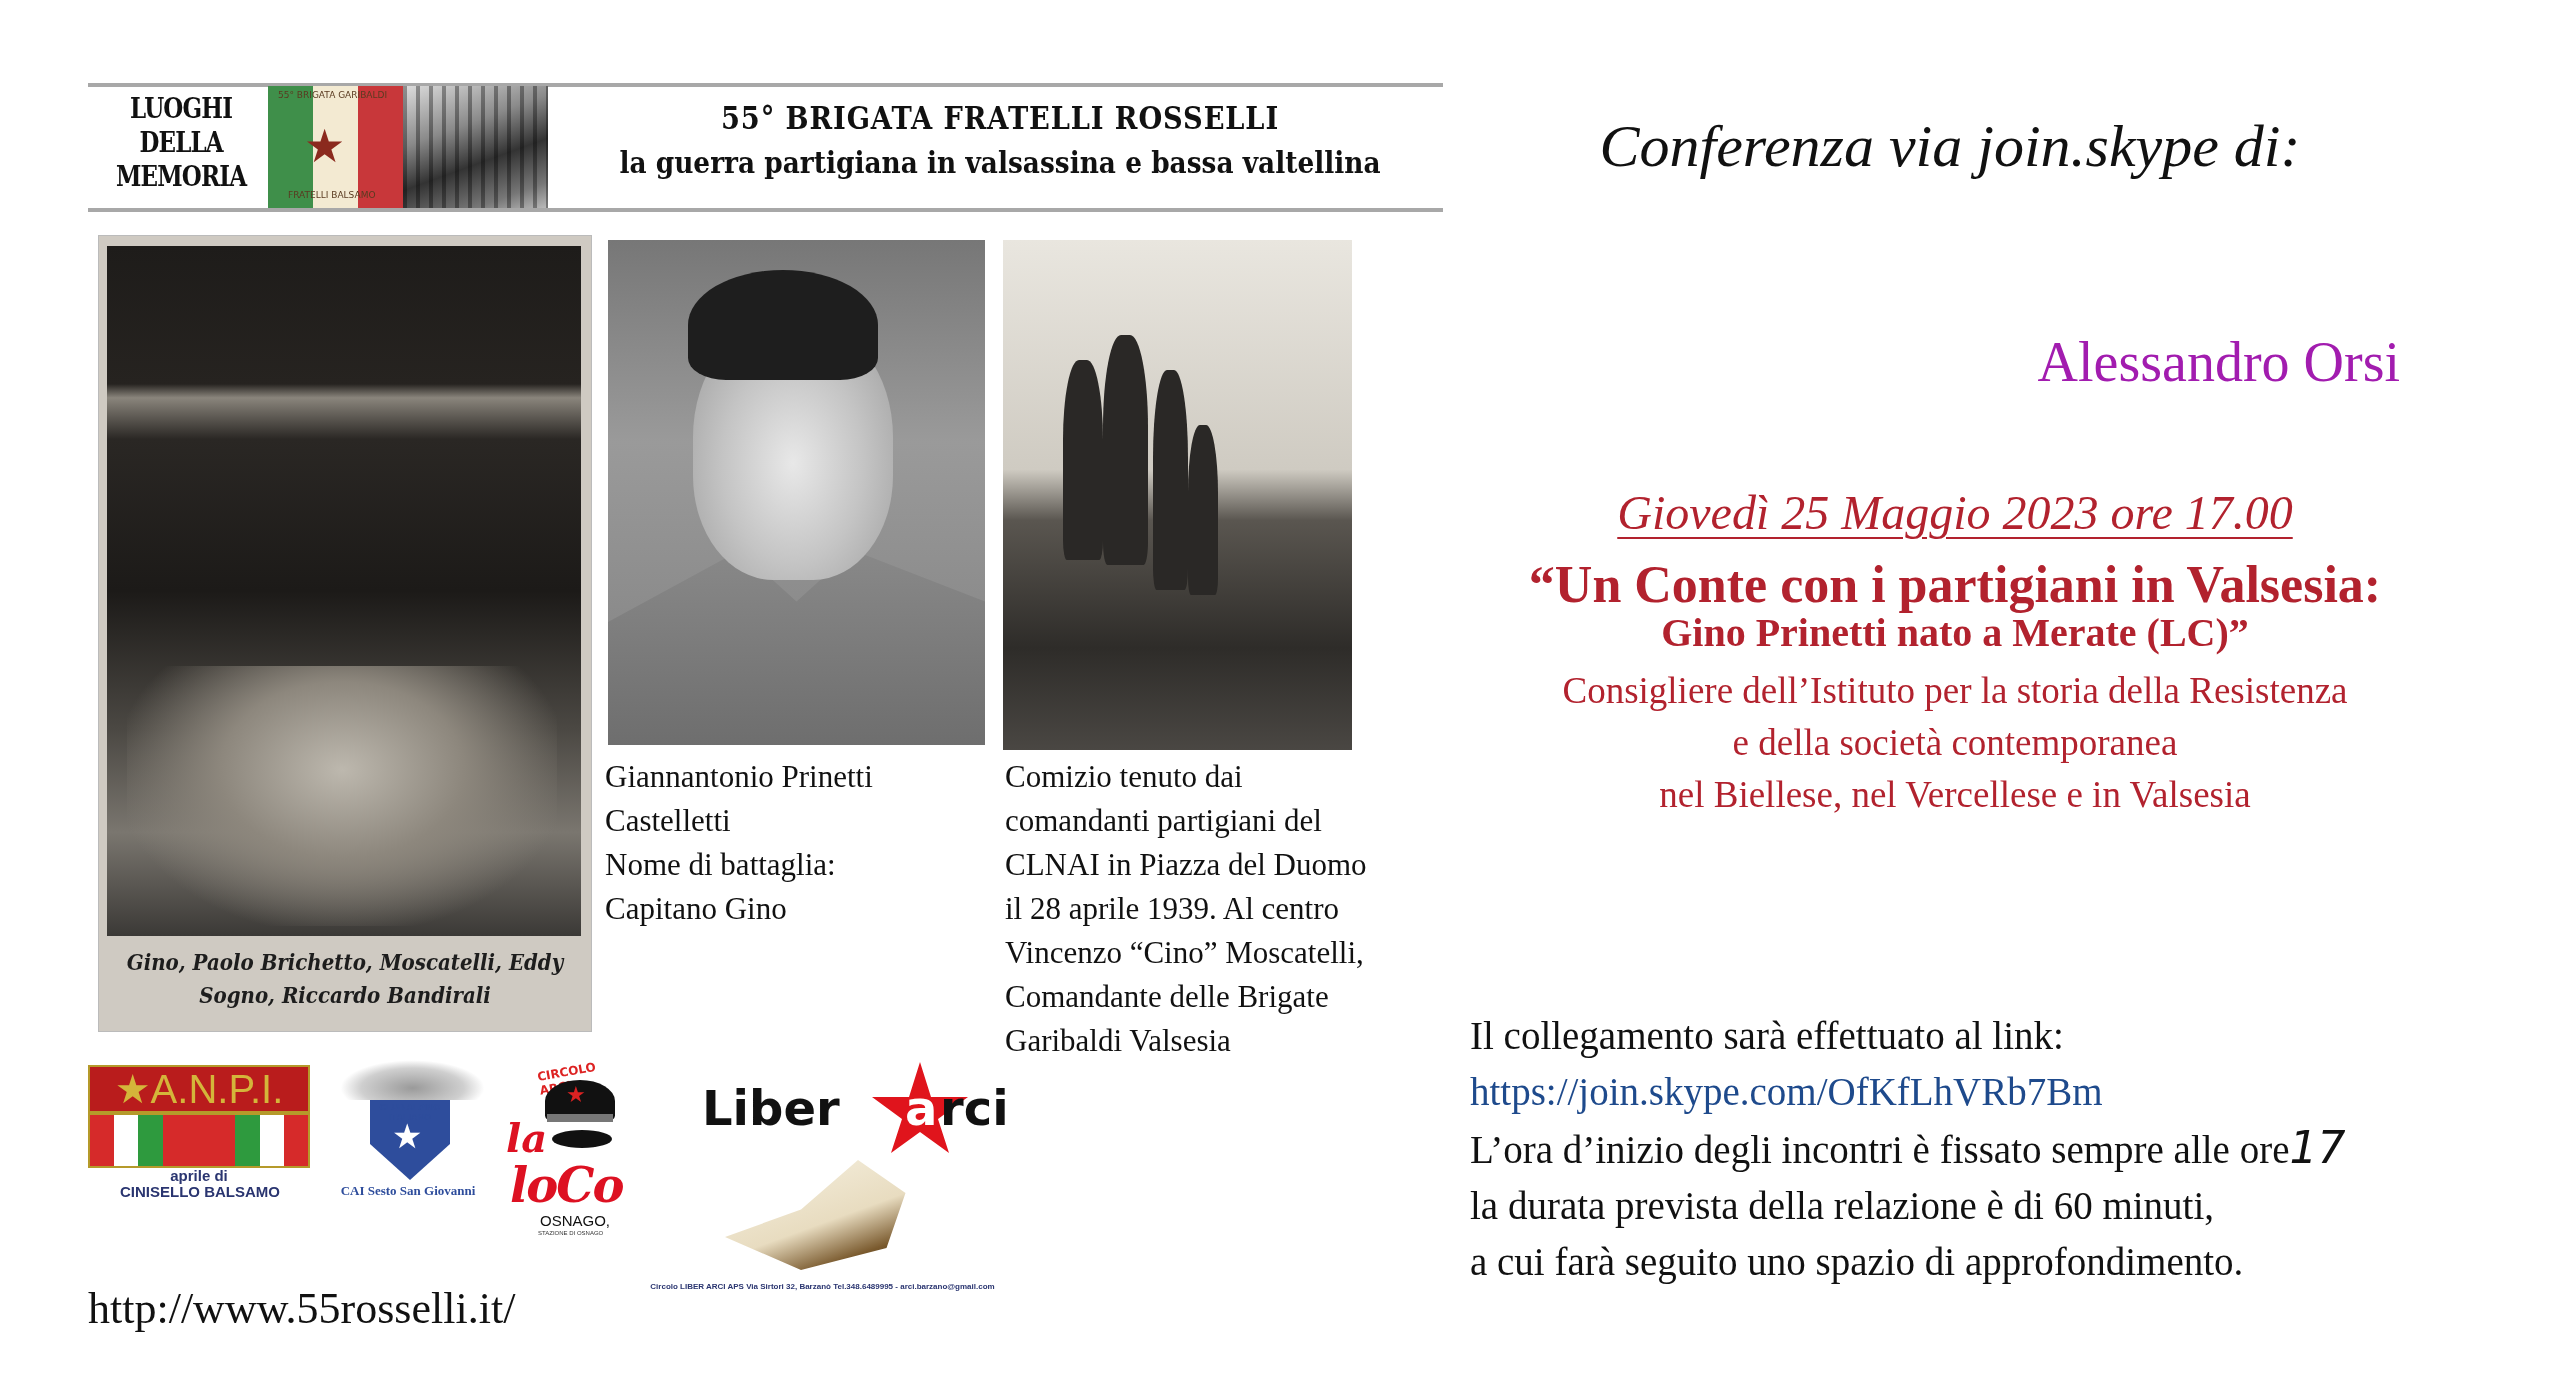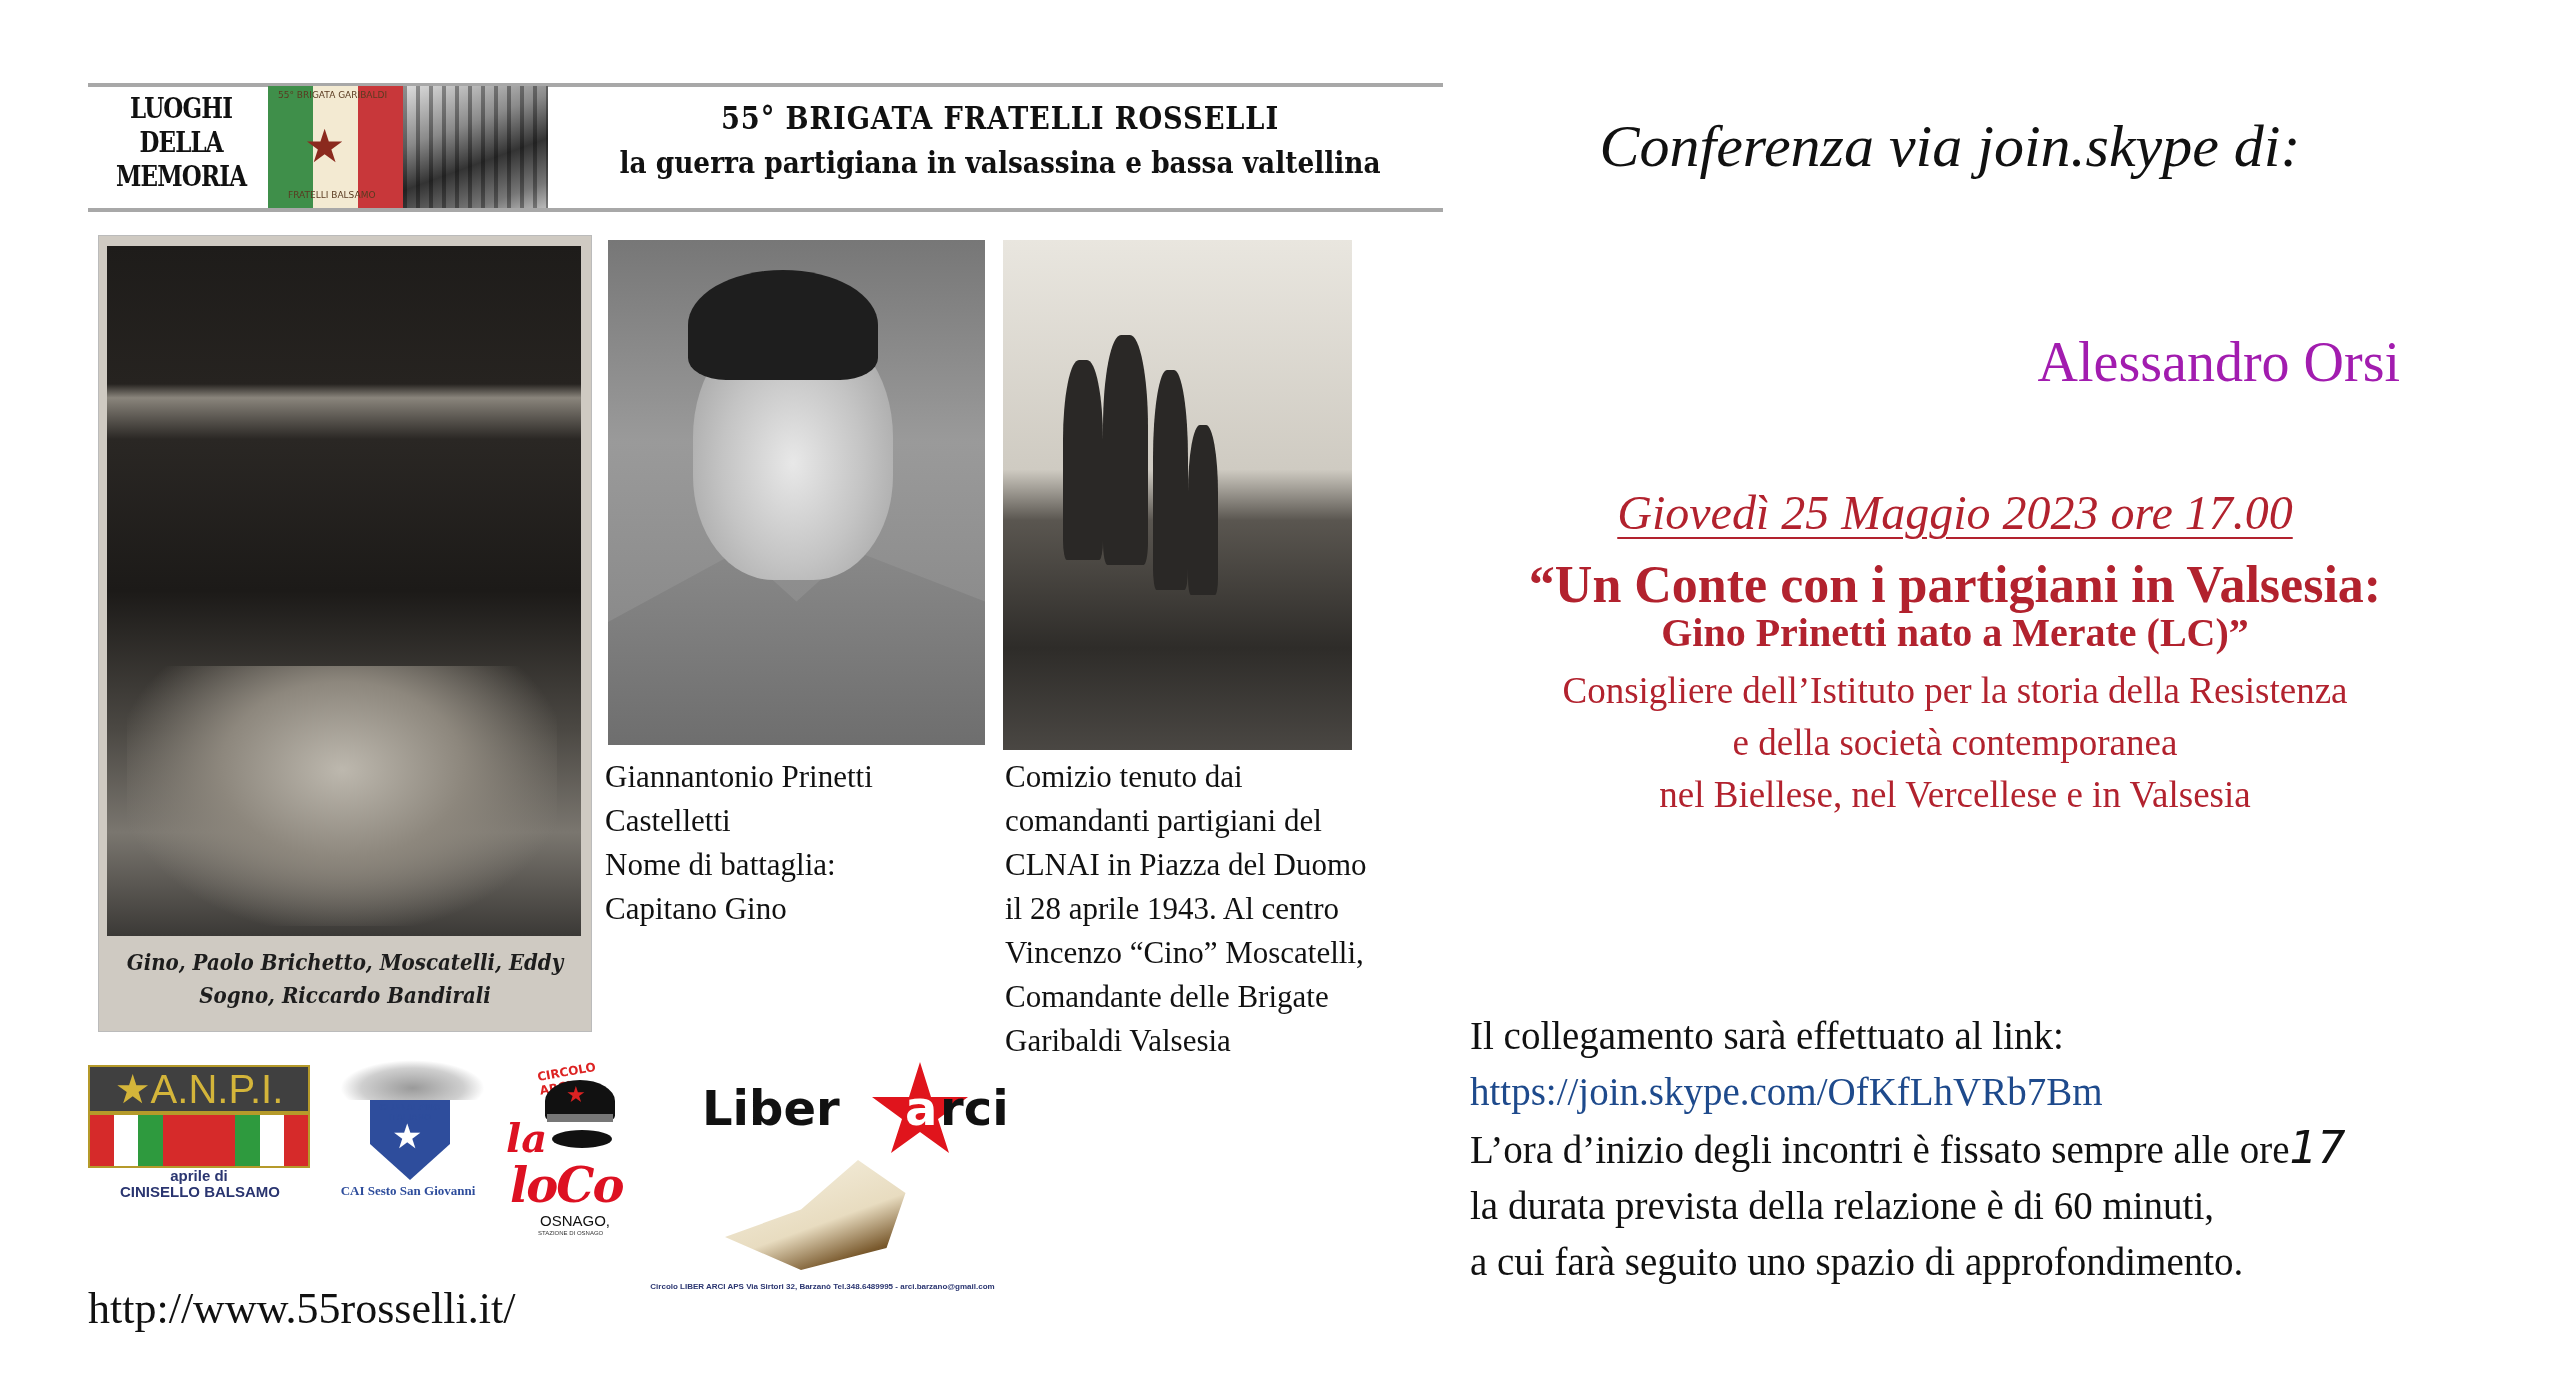--- a/index.html
+++ b/index.html
@@ -26,21 +26,21 @@
   .photo2 .face{position:absolute;left:85px;top:80px;width:200px;height:260px;border-radius:45% 45% 40% 40%;background:radial-gradient(ellipse at 50% 55%,#e8e8e8 0%,#c4c4c4 50%,#9a9a9a 100%);}
   .photo2 .hair{position:absolute;left:80px;top:30px;width:190px;height:110px;border-radius:50% 50% 20% 20%;background:#1e1e1e;}
   .photo2 .coat{position:absolute;left:0;top:300px;width:377px;height:205px;background:linear-gradient(180deg,#8a8a8a,#6e6e6e);clip-path:polygon(0 40%,35% 5%,50% 30%,65% 5%,100% 30%,100% 100%,0 100%);}
   .photo3{left:1003px;top:240px;width:349px;height:510px;background:linear-gradient(180deg,#e9e6df 0%,#cfcbc2 45%,#5a5650 55%,#2e2c29 80%,#4a4743 100%);}
   .photo3 .fig{position:absolute;background:#2a2826;border-radius:40% 40% 10% 10%;}
   .caption{font-size:31px;line-height:44px;color:#111;}
   .cap2{left:605px;top:755px;width:380px;}
   .cap3{left:1005px;top:755px;width:430px;}
   
   .anpi{left:88px;top:1065px;width:222px;height:112px;}
-  .anpi .top{position:absolute;left:0;top:0;width:222px;height:48px;background:#404040;border:2px solid #b59a2a;box-sizing:border-box;color:#d4b53a;font-family:"Liberation Sans",sans-serif;font-size:40px;line-height:44px;text-align:center;}
+  .anpi .top{position:absolute;left:0;top:0;width:222px;height:48px;background:#b91c1c;border:2px solid #b59a2a;box-sizing:border-box;color:#d4b53a;font-family:"Liberation Sans",sans-serif;font-size:40px;line-height:44px;text-align:center;}
   .anpi .flagrow{position:absolute;left:0;top:48px;width:222px;height:55px;display:flex;border:2px solid #b59a2a;box-sizing:border-box;}
   .anpi-sub1{left:88px;top:1167px;width:222px;text-align:center;font-family:"Liberation Sans",sans-serif;font-weight:bold;font-size:15px;color:#2a3570;}
   .anpi-sub2{left:80px;top:1183px;width:240px;text-align:center;font-family:"Liberation Sans",sans-serif;font-weight:bold;font-size:15px;color:#2a3570;}
   .cai{left:330px;top:1060px;width:165px;height:130px;}
   .cai .shield{position:absolute;left:40px;top:40px;width:80px;height:80px;background:#2e4d9c;clip-path:polygon(0 0,100% 0,100% 55%,50% 100%,0 55%);}
   .cai .star{position:absolute;left:62px;top:60px;font-size:34px;color:#fff;line-height:1;}
   .cai .eagle{position:absolute;left:10px;top:0;width:145px;height:40px;background:radial-gradient(ellipse at 50% 70%,#9a9a9a 0%,#cfcfcf 50%,rgba(255,255,255,0) 70%);}
   .cai .band{position:absolute;left:30px;top:42px;width:100px;font-size:9px;color:#2e4d9c;font-weight:bold;font-family:"Liberation Sans",sans-serif;text-align:center;}
   .cai-lbl{left:318px;top:1183px;width:180px;text-align:center;font-family:Liberation Serif, serif;font-weight:bold;font-size:13px;color:#2e4d9c;}
   .loco{left:500px;top:1062px;width:130px;height:175px;}
@@ -128,21 +128,21 @@
   <div>Giannantonio Prinetti</div>
   <div>Castelletti</div>
   <div>Nome di battaglia:</div>
   <div>Capitano Gino</div>
 </div>
 
 <div class="abs caption cap3">
   <div>Comizio tenuto dai</div>
   <div>comandanti partigiani del</div>
   <div>CLNAI in Piazza del Duomo</div>
-  <div>il 28 aprile 1943. Al centro</div>
+  <div>il 28 aprile 1939. Al centro</div>
   <div>Vincenzo “Cino” Moscatelli,</div>
   <div>Comandante delle Brigate</div>
   <div>Garibaldi Valsesia</div>
 </div>
 
 <div class="abs anpi">
   <div class="top"><span>★</span><span>A.N.P.I.</span></div>
   <div class="flagrow">
     <div style="flex:1;background:#d62a2a"></div>
       <div style="flex:1;background:#fff"></div>

